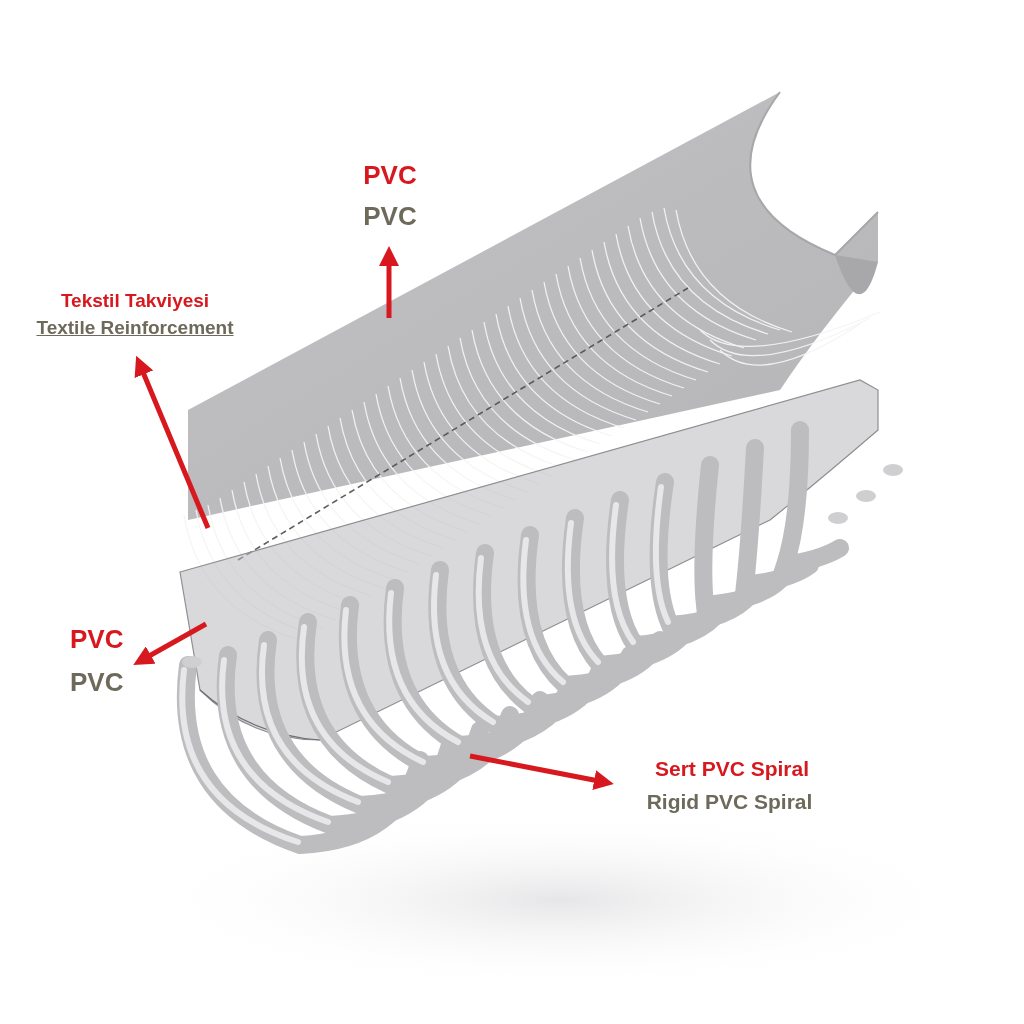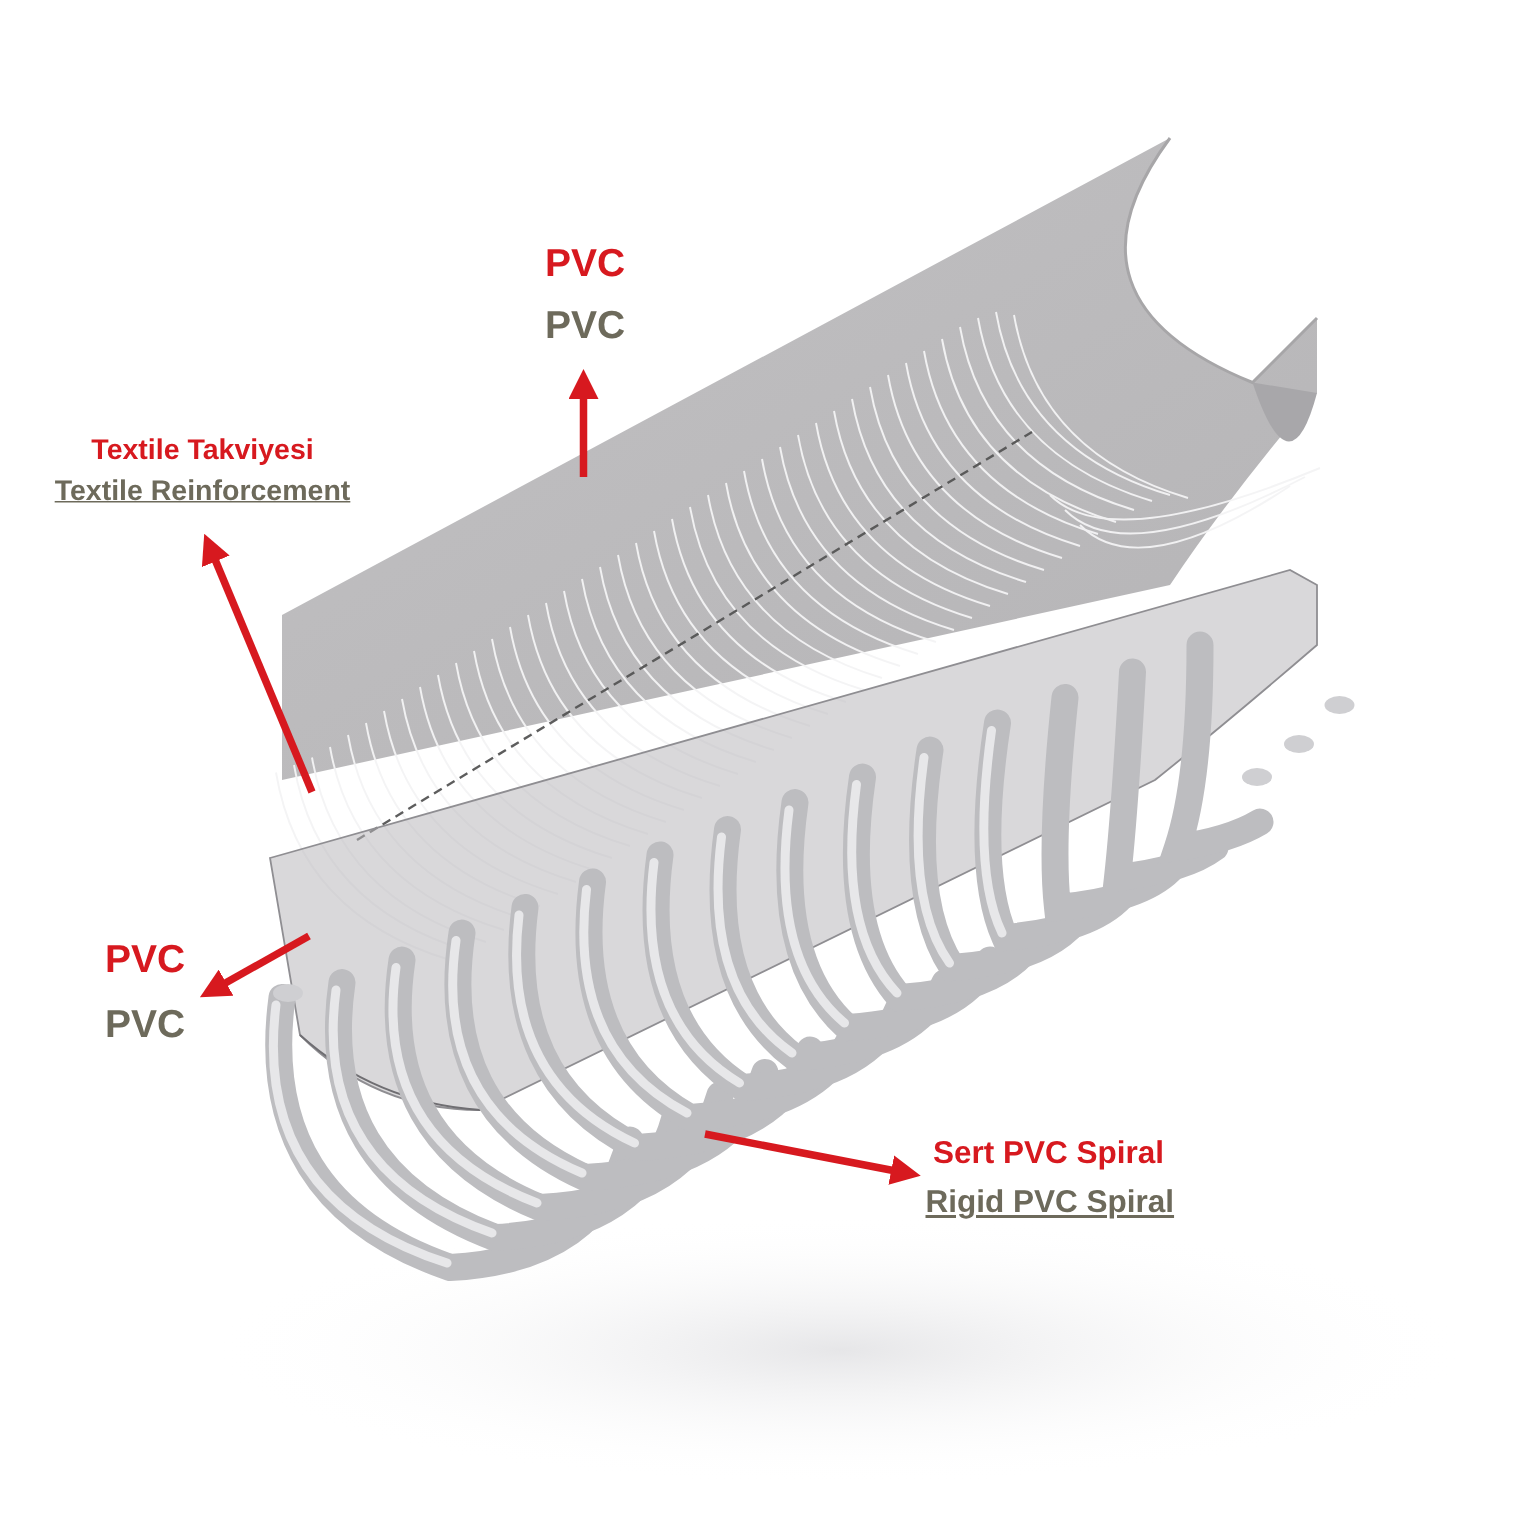--- a/index.html
+++ b/index.html
@@ -7,23 +7,23 @@
   #diagram{position:absolute;left:0;top:0;width:1024px;height:1024px;}
   .label{position:absolute;font-weight:bold;white-space:nowrap;text-align:center;line-height:1.2;}
   .tr{color:#d7191f;}
   .en{color:#6d6a5b;}
   .lbl-pvc-top{left:340px;top:160px;width:100px;font-size:26px;}
   .lbl-pvc-top .en{margin-top:10px;}
   .lbl-textile{left:10px;top:290px;width:250px;font-size:19px;}
   .lbl-textile .en{margin-top:4px;text-decoration:underline;}
   .lbl-pvc-bottom{left:52px;top:624px;width:100px;font-size:26px;text-align:left;padding-left:18px;}
   .lbl-pvc-bottom .en{margin-top:12px;}
-  .lbl-spiral{left:612px;top:756px;width:230px;font-size:21px;text-align:left;}
+  .lbl-spiral{left:612px;top:756px;width:230px;font-size:21px;text-align:center;}
   .lbl-spiral .tr{margin-left:10px;}
-  .lbl-spiral .en{margin-top:8px;margin-left:5px;text-decoration:underline;}
+  .lbl-spiral .en{margin-top:8px;margin-left:5px;}
 </style>
 </head>
 <body>
 
 <svg id="diagram" viewBox="0 0 1024 1024" xmlns="http://www.w3.org/2000/svg">
   <defs>
     <linearGradient id="outerGrad" x1="0" y1="0" x2="1" y2="1">
       <stop offset="0" stop-color="#c2c1c3"></stop>
       <stop offset="1" stop-color="#b5b4b6"></stop>
     </linearGradient>
@@ -150,21 +150,21 @@
     <line x1="470" y1="756" x2="604" y2="782" marker-end="url(#arrowHead)"></line>
   </g>
 </svg>
 
 <div class="label lbl-pvc-top">
   <div class="tr">PVC</div>
   <div class="en">PVC</div>
 </div>
 
 <div class="label lbl-textile">
-  <div class="tr">Textile Takviyesi</div>
+  <div class="tr">Tekstil Takviyesi</div>
   <div class="en">Textile Reinforcement</div>
 </div>
 
 <div class="label lbl-pvc-bottom">
   <div class="tr">PVC</div>
   <div class="en">PVC</div>
 </div>
 
 <div class="label lbl-spiral">
   <div class="tr">Sert PVC Spiral</div>

